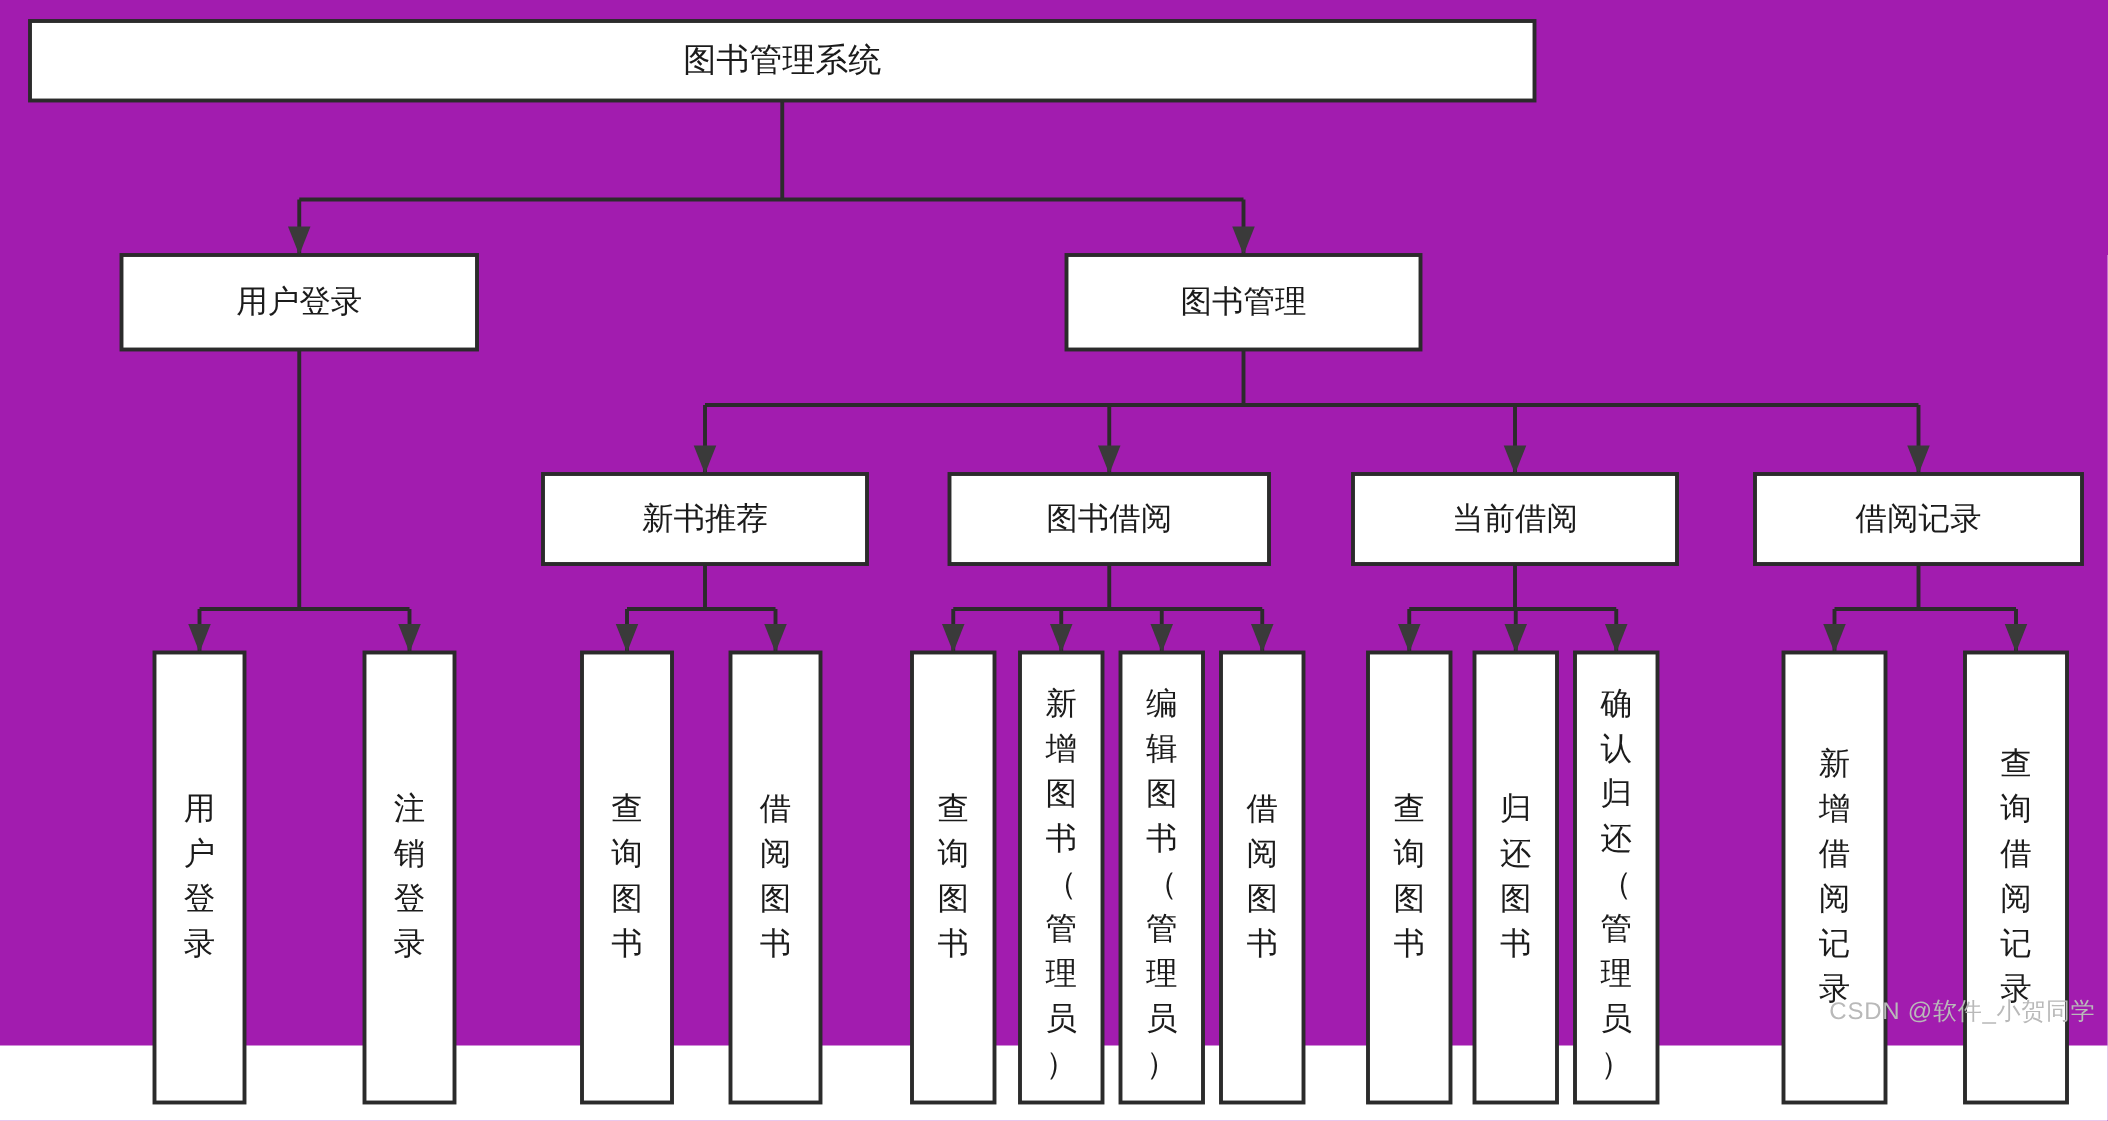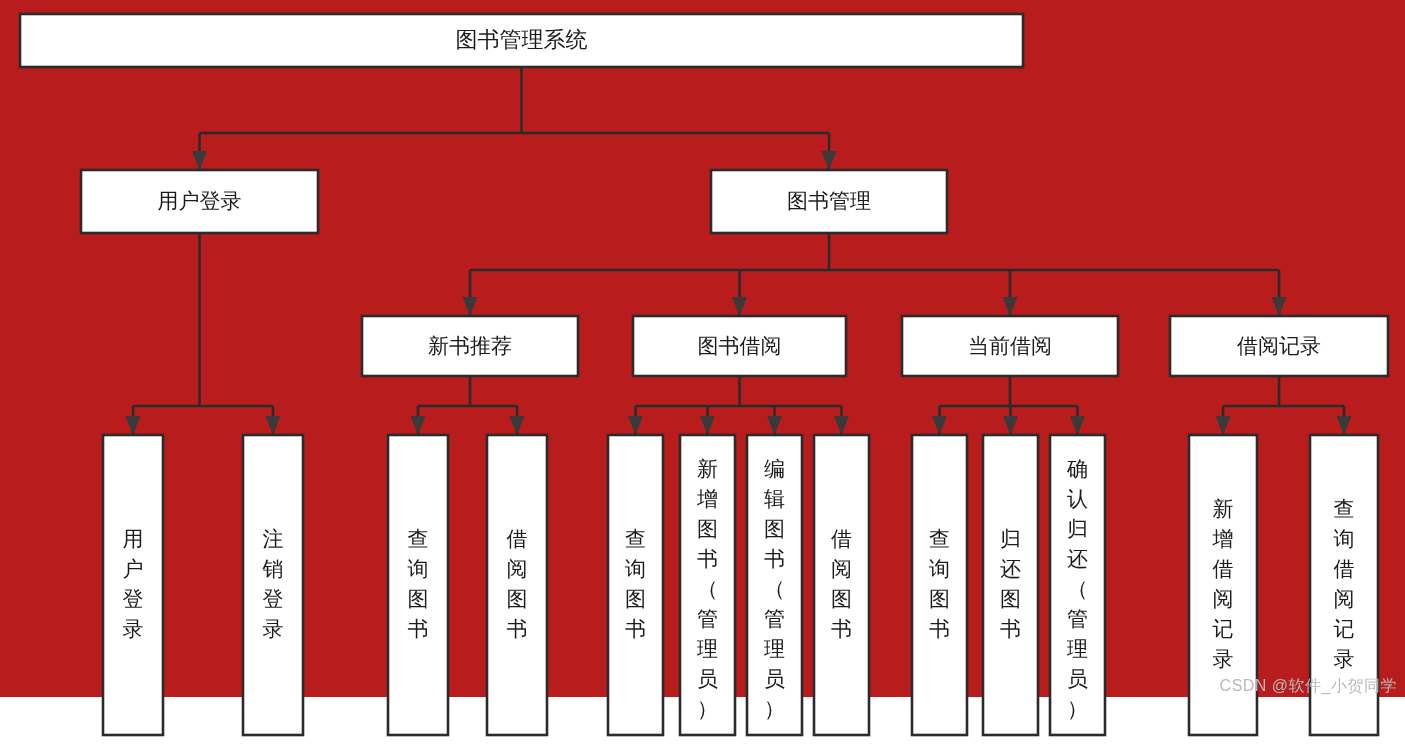--- a/index.html
+++ b/index.html
@@ -12,21 +12,21 @@
     width: 1405px;
     height: 747px;
     font-family: "Liberation Sans", "DejaVu Sans", sans-serif;
     overflow: hidden;
     position: relative;
   }
   #diagram-root {
     position: relative;
     width: 1405px;
     height: 697px;
-    background: #b91c1c;
+    background: #a21caf;
   }
   svg#diagram-svg {
     position: absolute;
     left: 0;
     top: 0;
     width: 1405px;
     height: 747px;
     display: block;
   }
   .node-box {
@@ -55,21 +55,21 @@
   }
   .label-v {
     font-size: 21px;
   }
   .label-root {
     font-size: 22px;
   }
   .watermark {
     position: absolute;
     right: 8px;
-    bottom: 0;
+    bottom: 12px;
     font-family: "Liberation Sans", "DejaVu Sans", sans-serif;
     font-size: 16px;
     color: #b9b9b9;
     white-space: nowrap;
     pointer-events: none;
     letter-spacing: 0.5px;
     text-align: right;
   }
 </style>
 </head>

